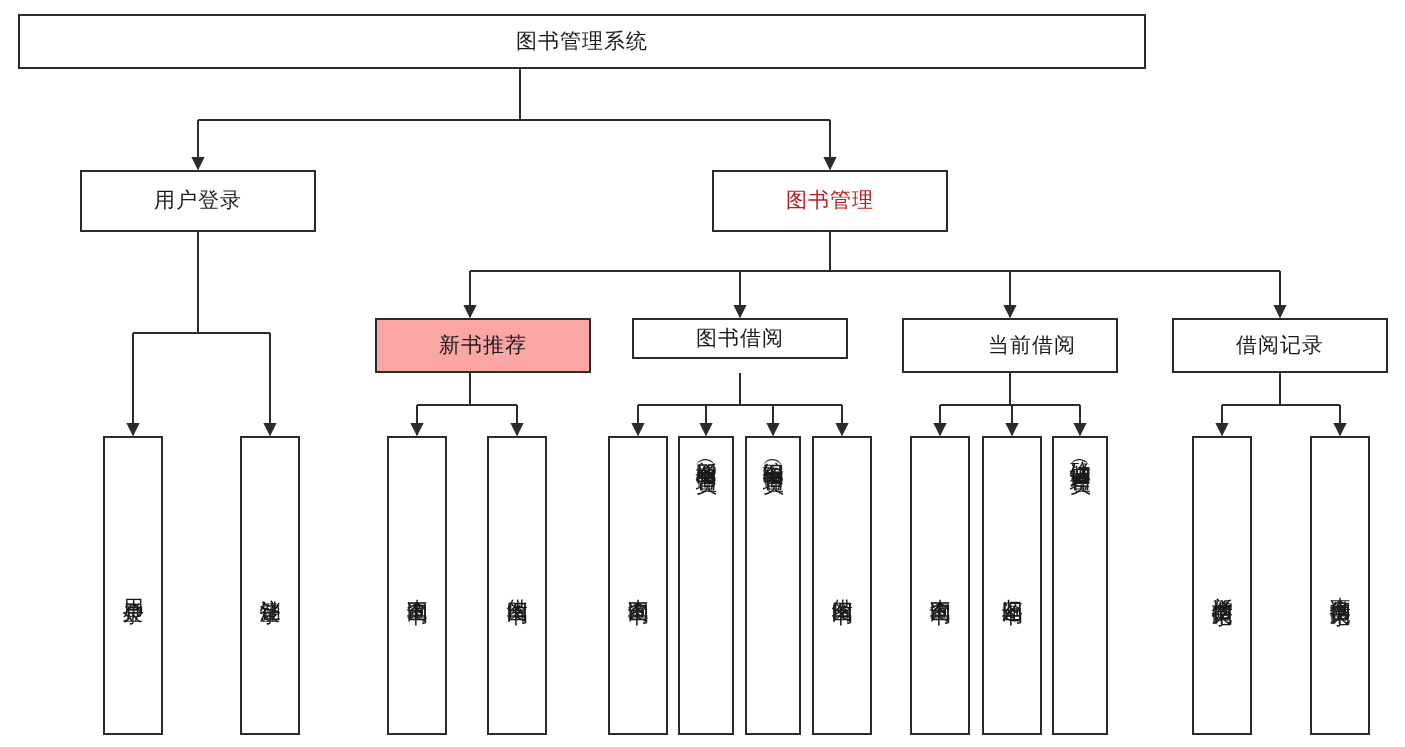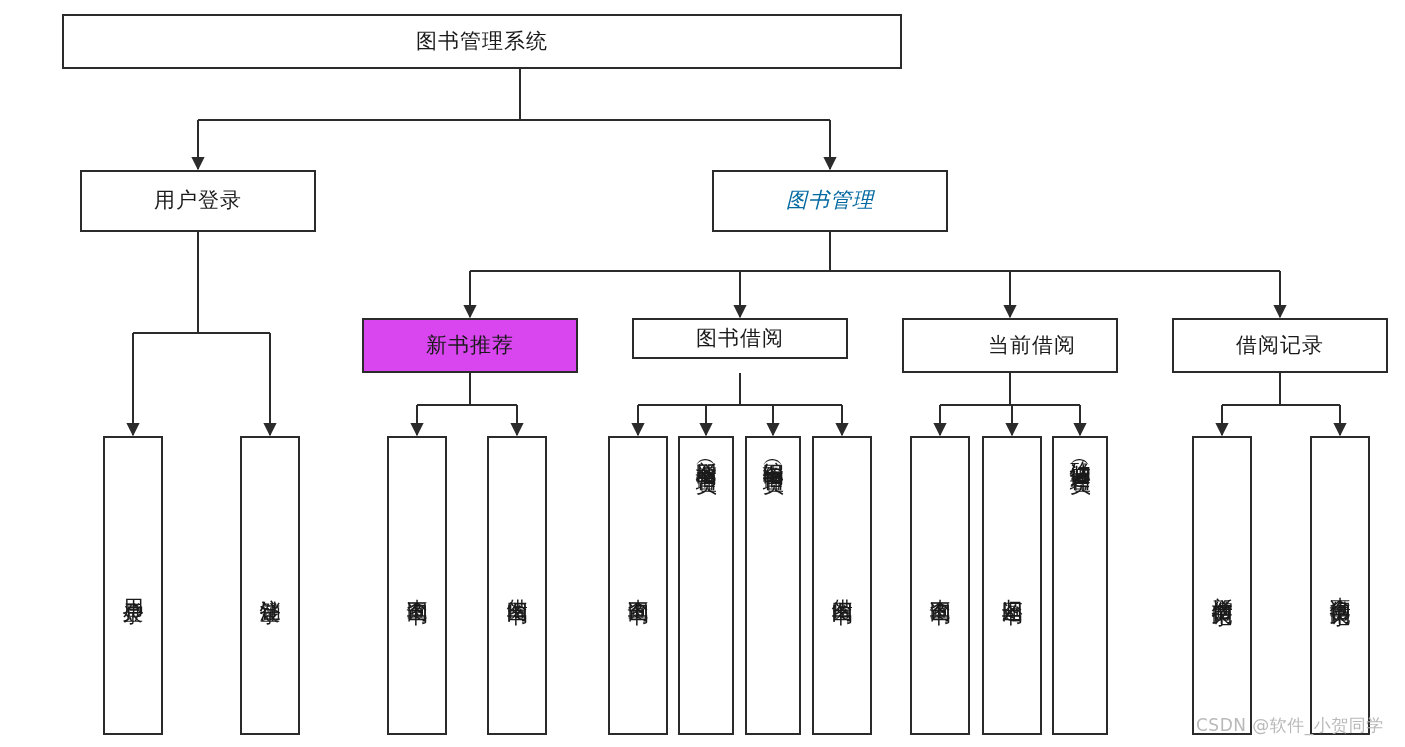--- a/index.html
+++ b/index.html
@@ -104,30 +104,30 @@
       <path d="M 940 405 L 1080 405" stroke="#2b2b2b" stroke-width="2.4" fill="none" shape-rendering="crispEdges"></path>
       <path d="M 940 405 L 940 435" stroke="#2b2b2b" stroke-width="2.4" fill="none" shape-rendering="crispEdges" marker-end="url(#arrow)"></path>
       <path d="M 1012 405 L 1012 435" stroke="#2b2b2b" stroke-width="2.4" fill="none" shape-rendering="crispEdges" marker-end="url(#arrow)"></path>
       <path d="M 1080 405 L 1080 435" stroke="#2b2b2b" stroke-width="2.4" fill="none" shape-rendering="crispEdges" marker-end="url(#arrow)"></path>
       <path d="M 1280 373 L 1280 405" stroke="#2b2b2b" stroke-width="2.4" fill="none" shape-rendering="crispEdges"></path>
       <path d="M 1222 405 L 1340 405" stroke="#2b2b2b" stroke-width="2.4" fill="none" shape-rendering="crispEdges"></path>
       <path d="M 1222 405 L 1222 435" stroke="#2b2b2b" stroke-width="2.4" fill="none" shape-rendering="crispEdges" marker-end="url(#arrow)"></path>
       <path d="M 1340 405 L 1340 435" stroke="#2b2b2b" stroke-width="2.4" fill="none" shape-rendering="crispEdges" marker-end="url(#arrow)"></path>
     </svg>
   <div id="nodes">
-      <div class="node horiz" style="left: 18px; top: 14px; width: 840px; height: 55px; border-color: rgb(43, 43, 43); background: rgb(255, 255, 255); margin-left: 44px;">
+      <div class="node horiz" style="left: 18px; top: 14px; width: 1128px; height: 55px; border-color: rgb(43, 43, 43); background: rgb(255, 255, 255);">
         <span class="lbl" style="color: rgb(26, 26, 26);">图书管理系统</span>
       </div>
       <div class="node horiz" style="left: 80px; top: 170px; width: 236px; height: 62px; border-color: rgb(43, 43, 43); background: rgb(255, 255, 255);">
         <span class="lbl" style="color: rgb(26, 26, 26);">用户登录</span>
       </div>
       <div class="node horiz" style="left: 712px; top: 170px; width: 236px; height: 62px; border-color: rgb(43, 43, 43); background: rgb(255, 255, 255);">
-        <span class="lbl" style="color: #0369a1; font-style: italic;">图书管理</span>
+        <span class="lbl" style="color: #b91c1c;">图书管理</span>
       </div>
-      <div class="node horiz" style="left: 362px; top: 318px; width: 216px; height: 55px; border-color: rgb(43, 43, 43); background: #d946ef;">
+      <div class="node horiz" style="left: 375px; top: 318px; width: 216px; height: 55px; border-color: rgb(43, 43, 43); background: #fca5a5;">
         <span class="lbl" style="color: rgb(26, 26, 26);">新书推荐</span>
       </div>
       <div class="node horiz" style="left: 632px; top: 318px; width: 216px; height: 41px; border-color: rgb(43, 43, 43); background: rgb(255, 255, 255);">
         <span class="lbl" style="color: rgb(26, 26, 26);">图书借阅</span>
       </div>
       <div class="node horiz" style="left: 902px; top: 318px; width: 216px; height: 55px; border-color: rgb(43, 43, 43); background: rgb(255, 255, 255); padding-left: 44px;">
         <span class="lbl" style="color: rgb(26, 26, 26);">当前借阅</span>
       </div>
       <div class="node horiz" style="left: 1172px; top: 318px; width: 216px; height: 55px; border-color: rgb(43, 43, 43); background: rgb(255, 255, 255); font-family: Liberation Serif, serif;">
         <span class="lbl" style="color: rgb(26, 26, 26);">借阅记录</span>
@@ -165,14 +165,13 @@
       <div class="node vert top" style="left: 1052px; top: 436px; width: 56px; height: 299px; border-color: rgb(43, 43, 43); background: rgb(255, 255, 255);">
         <span class="lbl" style="color: rgb(26, 26, 26);">确认归还（管理员）</span>
       </div>
       <div class="node vert" style="left: 1192px; top: 436px; width: 60px; height: 299px; border-color: rgb(43, 43, 43); background: rgb(255, 255, 255);">
         <span class="lbl" style="color: rgb(26, 26, 26);">新增借阅记录</span>
       </div>
       <div class="node vert" style="left: 1310px; top: 436px; width: 60px; height: 299px; border-color: rgb(43, 43, 43); background: rgb(255, 255, 255);">
         <span class="lbl" style="color: rgb(26, 26, 26);">查询借阅记录</span>
       </div>
     </div>
-  <div class="watermark" style="left: 1196px; top: 714px; color: rgb(185, 185, 185);">CSDN @软件_小贺同学</div>
 </div>
 
 </body></html>

